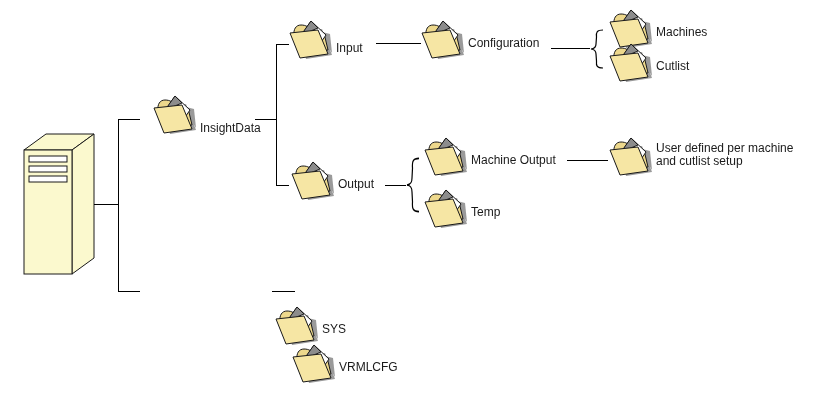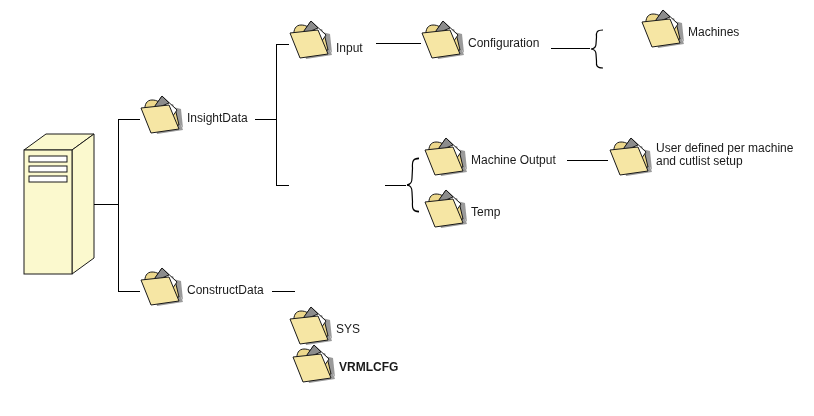--- a/index.html
+++ b/index.html
@@ -71,49 +71,61 @@
   <svg class="brace" style="left:590px;top:29px;" width="14" height="40">
       <use href="#brace-sym"></use>
     </svg>
   <div class="hline" style="left:385px;top:185px;width:21px;"></div>
   <svg class="brace" style="left:406px;top:157px;" width="14" height="56">
       <use href="#brace-sym"></use>
     </svg>
   <div class="hline" style="left:567px;top:160px;width:41px;"></div>
   <div class="hline" style="left:272px;top:291px;width:23px;"></div>
 
-  <div class="node" style="left:139px;top:95px;">
+  <div class="node" style="left:152px;top:95px;align-items:flex-end;">
     <svg width="46" height="40">
         <use href="#folder-sym"></use>
       </svg>
     <span class="lbl">InsightData</span>
   </div>
 
   <div class="node" style="left:288px;top:20px;align-items:center;">
     <svg width="46" height="40">
         <use href="#folder-sym"></use>
       </svg>
     <span class="lbl">Input</span>
   </div>
 
   <div class="node" style="left:420px;top:20px;">
     <svg width="46" height="40">
         <use href="#folder-sym"></use>
       </svg>
     <span class="lbl">Configuration</span>
   </div>
 
-  <div class="node" style="left:640px;top:9px;">
+  <div class="node" style="left:608px;top:9px;">
     <svg width="46" height="40">
         <use href="#folder-sym"></use>
       </svg>
     <span class="lbl">Machines</span>
   </div>
 
+  <div class="node" style="left:608px;top:43px;">
+    <svg width="46" height="40">
+        <use href="#folder-sym"></use>
+      </svg>
+    <span class="lbl">Cutlist</span>
+  </div>
 
+  <div class="node" style="left:290px;top:161px;">
+    <svg width="46" height="40">
+        <use href="#folder-sym"></use>
+      </svg>
+    <span class="lbl">Output</span>
+  </div>
 
   <div class="node" style="left:423px;top:137px;text-align:right;">
     <svg width="46" height="40">
         <use href="#folder-sym"></use>
       </svg>
     <span class="lbl">Machine Output</span>
   </div>
 
   <div class="node" style="left:423px;top:189px;">
     <svg width="46" height="40">
@@ -125,35 +137,29 @@
   <div class="node" style="left:608px;top:137px;">
     <svg width="46" height="40">
         <use href="#folder-sym"></use>
       </svg>
     <span class="lbl two-line">
       <span class="ln">User defined per machine</span>
       <span class="ln">and cutlist setup</span>
     </span>
   </div>
 
-  <div class="node" style="left:139px;top:267px;">
-    <svg width="46" height="40">
-        <use href="#folder-sym"></use>
-      </svg>
-    <span class="lbl">ConstructData</span>
-  </div>
 
 
-  <div class="node" style="left:288px;top:306px;">
+  <div class="node" style="left:274px;top:306px;">
     <svg width="46" height="40">
         <use href="#folder-sym"></use>
       </svg>
     <span class="lbl">SYS</span>
   </div>
 
-  <div class="node" style="left:291px;top:344px;font-weight:bold;">
+  <div class="node" style="left:291px;top:344px;">
     <svg width="46" height="40">
         <use href="#folder-sym"></use>
       </svg>
     <span class="lbl">VRMLCFG</span>
   </div>
 
 </div>
 
 </body></html>

